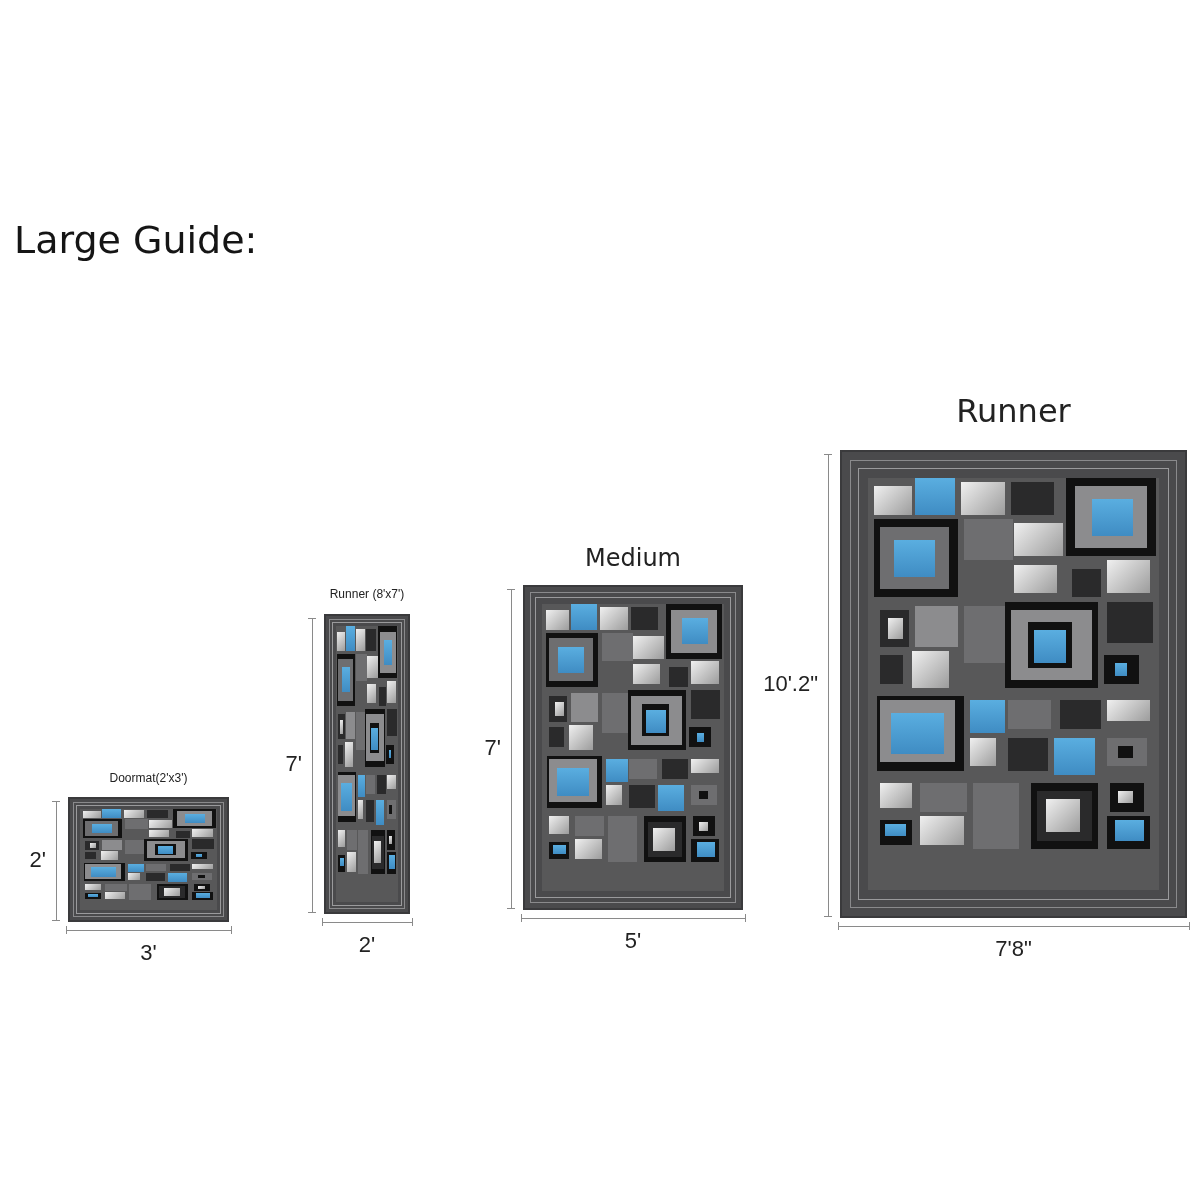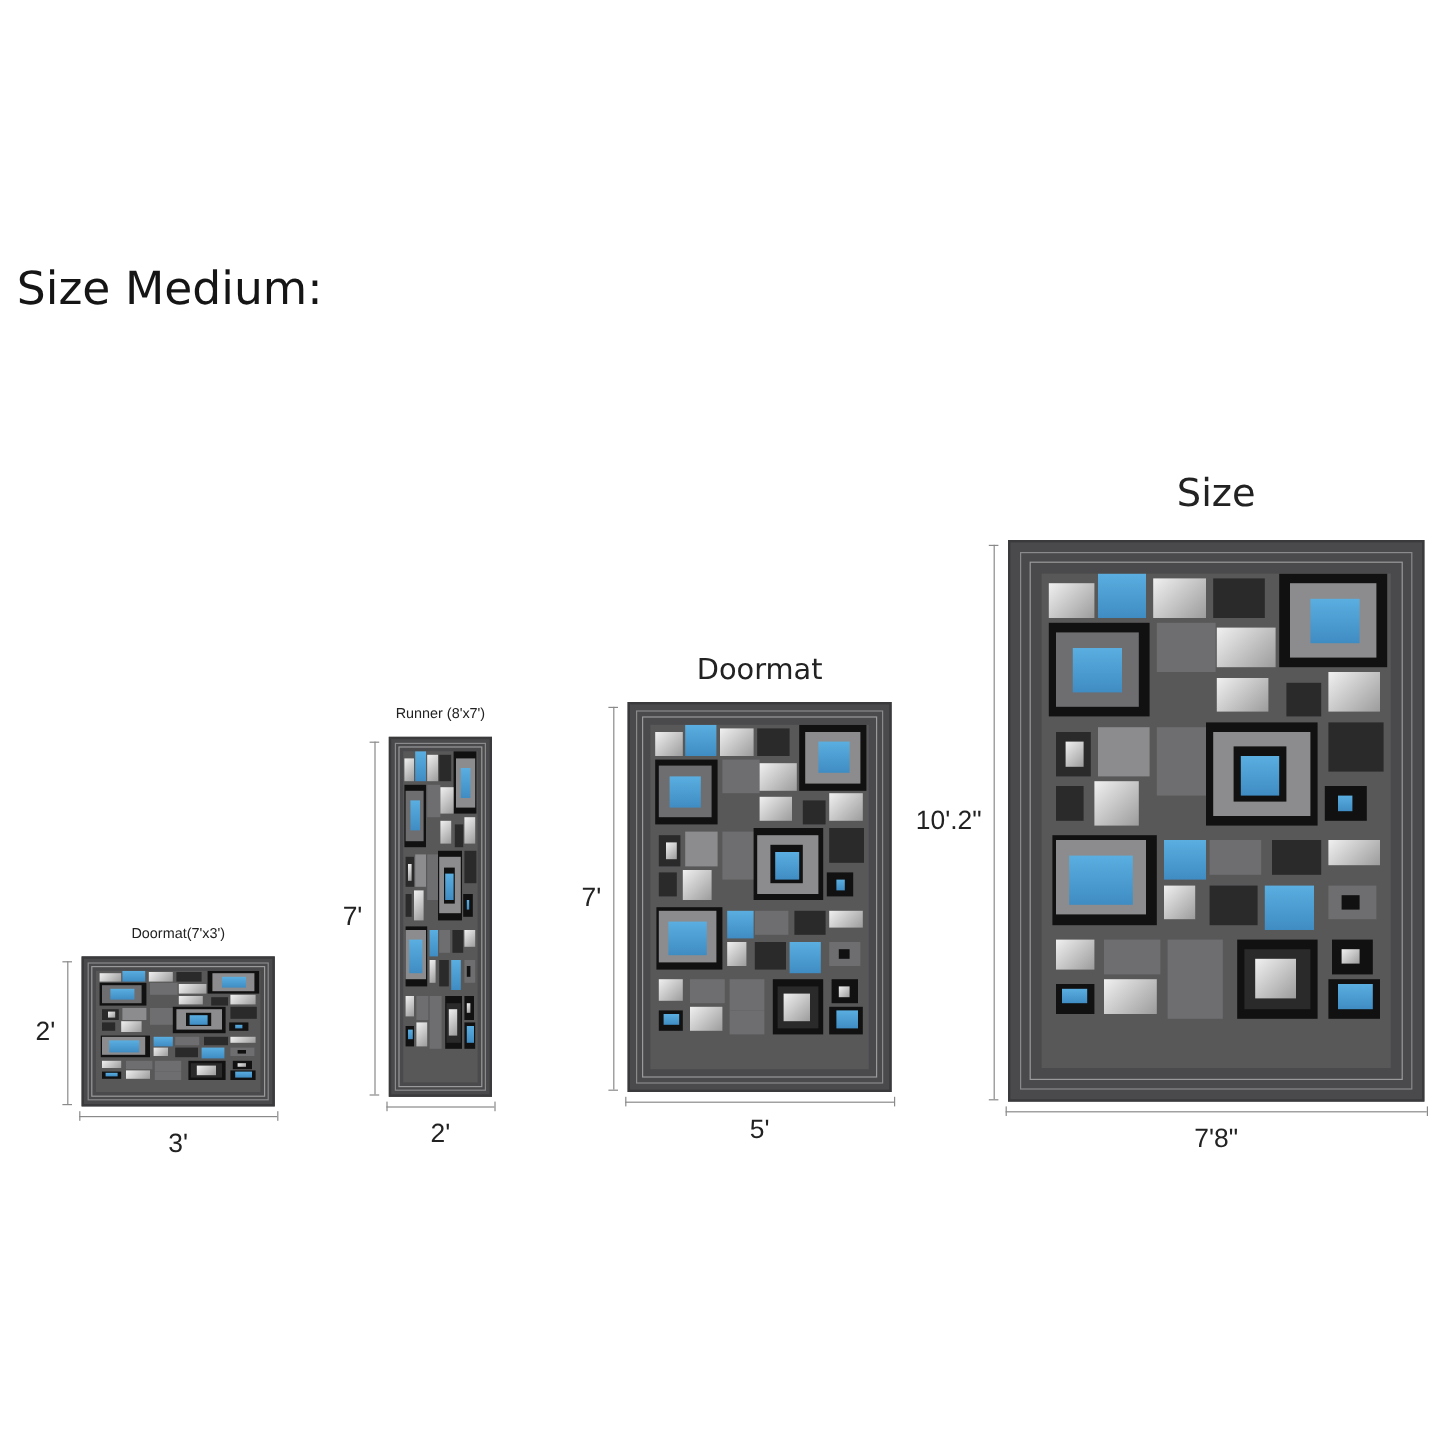--- a/index.html
+++ b/index.html
@@ -11,24 +11,24 @@
   .rug .field{position:absolute;background:#585859;overflow:hidden;}
   .tile{position:absolute;box-sizing:border-box;}
   .vline{position:absolute;width:1px;background:#8a8a8a;}
   .hline{position:absolute;height:1px;background:#8a8a8a;}
   .tick-h{position:absolute;height:1px;width:8px;background:#8a8a8a;}
   .tick-v{position:absolute;width:1px;height:8px;background:#8a8a8a;}
 </style>
 </head>
 <body>
 
-<div class="title">Size Medium:</div>
+<div class="title">Large Guide:</div>
 
 <div id="stage">
-    <div class="label" style="left: 148.5px; top: 771px; transform: translateX(-50%); font-size: 12px; font-family: &quot;Liberation Sans&quot;, sans-serif;">Doormat(7'x3')</div>
+    <div class="label" style="left: 148.5px; top: 771px; transform: translateX(-50%); font-size: 12px; font-family: &quot;Liberation Sans&quot;, sans-serif;">Doormat(2'x3')</div>
     <div class="rug" style="left: 68px; top: 797px; width: 161px; height: 125px;">
       <div class="b1" style="inset: 3px;"></div>
       <div class="b1" style="inset: 6px; border-color: rgb(154, 154, 156);"></div>
       <div class="field" style="inset: 10px;">
         <div class="tile" style="left: 2.74px; top: 2.02px; width: 17.81px; height: 7.07px; background: linear-gradient(135deg, rgb(240, 240, 240), rgb(156, 156, 156));"></div>
         <div class="tile" style="left: 21.92px; top: 0px; width: 19.18px; height: 9.09px; background: linear-gradient(rgb(90, 174, 224), rgb(63, 140, 195));"></div>
         <div class="tile" style="left: 43.84px; top: 1.01px; width: 20.55px; height: 8.08px; background: linear-gradient(135deg, rgb(240, 240, 240), rgb(156, 156, 156));"></div>
         <div class="tile" style="left: 67.13px; top: 1.01px; width: 20.55px; height: 8.08px; background: rgb(42, 42, 43);"></div>
         <div class="tile" style="left: 93.16px; top: 0px; width: 42.47px; height: 19.19px; background: rgb(17, 17, 17);"></div>
         <div class="tile" style="left: 97.27px; top: 2.02px; width: 34.25px; height: 15.15px; background: rgb(140, 140, 142);"></div>
@@ -152,21 +152,21 @@
       </div>
     </div>
     <div class="vline" style="left: 312px; top: 618px; height: 294px;"></div>
     <div class="tick-h" style="left: 308px; top: 618px;"></div>
     <div class="tick-h" style="left: 308px; top: 912px;"></div>
     <div class="label" style="left: 302px; top: 764px; transform: translate(-100%, -50%); font-size: 22px;">7'</div>
     <div class="hline" style="left: 322px; top: 922px; width: 90px;"></div>
     <div class="tick-v" style="left: 322px; top: 918px;"></div>
     <div class="tick-v" style="left: 412px; top: 918px;"></div>
     <div class="label" style="left: 367px; top: 932px; transform: translateX(-50%); font-size: 22px;">2'</div>
-    <div class="label" style="left: 633px; top: 544px; transform: translateX(-50%); font-size: 24px; font-family: &quot;DejaVu Sans&quot;, sans-serif;">Doormat</div>
+    <div class="label" style="left: 633px; top: 544px; transform: translateX(-50%); font-size: 24px; font-family: &quot;DejaVu Sans&quot;, sans-serif;">Medium</div>
     <div class="rug" style="left: 523px; top: 585px; width: 220px; height: 325px;">
       <div class="b1" style="inset: 5px;"></div>
       <div class="b1" style="inset: 10px; border-color: rgb(154, 154, 156);"></div>
       <div class="field" style="inset: 17px;">
         <div class="tile" style="left: 3.64px; top: 5.74px; width: 23.66px; height: 20.09px; background: linear-gradient(135deg, rgb(240, 240, 240), rgb(156, 156, 156));"></div>
         <div class="tile" style="left: 29.12px; top: 0px; width: 25.48px; height: 25.83px; background: linear-gradient(rgb(90, 174, 224), rgb(63, 140, 195));"></div>
         <div class="tile" style="left: 58.24px; top: 2.87px; width: 27.3px; height: 22.96px; background: linear-gradient(135deg, rgb(240, 240, 240), rgb(156, 156, 156));"></div>
         <div class="tile" style="left: 89.18px; top: 2.87px; width: 27.3px; height: 22.96px; background: rgb(42, 42, 43);"></div>
         <div class="tile" style="left: 123.76px; top: 0px; width: 56.42px; height: 54.53px; background: rgb(17, 17, 17);"></div>
         <div class="tile" style="left: 129.22px; top: 5.74px; width: 45.5px; height: 43.05px; background: rgb(140, 140, 142);"></div>
@@ -221,21 +221,21 @@
       </div>
     </div>
     <div class="vline" style="left: 511px; top: 589px; height: 319px;"></div>
     <div class="tick-h" style="left: 507px; top: 589px;"></div>
     <div class="tick-h" style="left: 507px; top: 908px;"></div>
     <div class="label" style="left: 501px; top: 747.5px; transform: translate(-100%, -50%); font-size: 22px;">7'</div>
     <div class="hline" style="left: 521px; top: 918px; width: 224px;"></div>
     <div class="tick-v" style="left: 521px; top: 914px;"></div>
     <div class="tick-v" style="left: 745px; top: 914px;"></div>
     <div class="label" style="left: 633px; top: 928px; transform: translateX(-50%); font-size: 22px;">5'</div>
-    <div class="label" style="left: 1013.5px; top: 392px; transform: translateX(-50%); font-size: 32px; font-family: &quot;DejaVu Sans&quot;, sans-serif;">Size</div>
+    <div class="label" style="left: 1013.5px; top: 392px; transform: translateX(-50%); font-size: 32px; font-family: &quot;DejaVu Sans&quot;, sans-serif;">Runner</div>
     <div class="rug" style="left: 840px; top: 450px; width: 347px; height: 468px;">
       <div class="b1" style="inset: 8px;"></div>
       <div class="b1" style="inset: 16px; border-color: rgb(154, 154, 156);"></div>
       <div class="field" style="inset: 26px;">
         <div class="tile" style="left: 5.82px; top: 8.24px; width: 37.83px; height: 28.84px; background: linear-gradient(135deg, rgb(240, 240, 240), rgb(156, 156, 156));"></div>
         <div class="tile" style="left: 46.56px; top: 0px; width: 40.74px; height: 37.08px; background: linear-gradient(rgb(90, 174, 224), rgb(63, 140, 195));"></div>
         <div class="tile" style="left: 93.12px; top: 4.12px; width: 43.65px; height: 32.96px; background: linear-gradient(135deg, rgb(240, 240, 240), rgb(156, 156, 156));"></div>
         <div class="tile" style="left: 142.59px; top: 4.12px; width: 43.65px; height: 32.96px; background: rgb(42, 42, 43);"></div>
         <div class="tile" style="left: 197.88px; top: 0px; width: 90.21px; height: 78.28px; background: rgb(17, 17, 17);"></div>
         <div class="tile" style="left: 206.61px; top: 8.24px; width: 72.75px; height: 61.8px; background: rgb(140, 140, 142);"></div>

